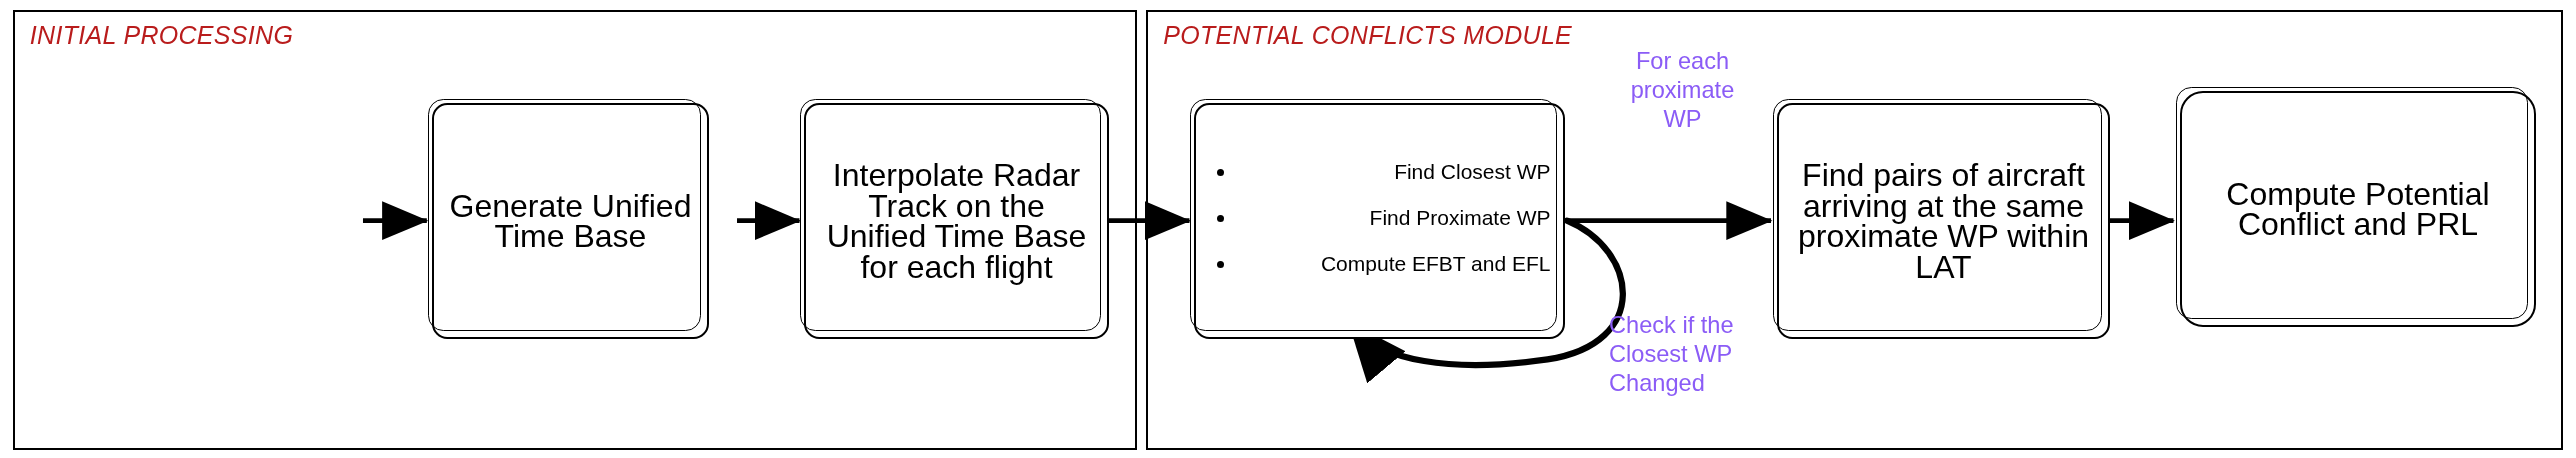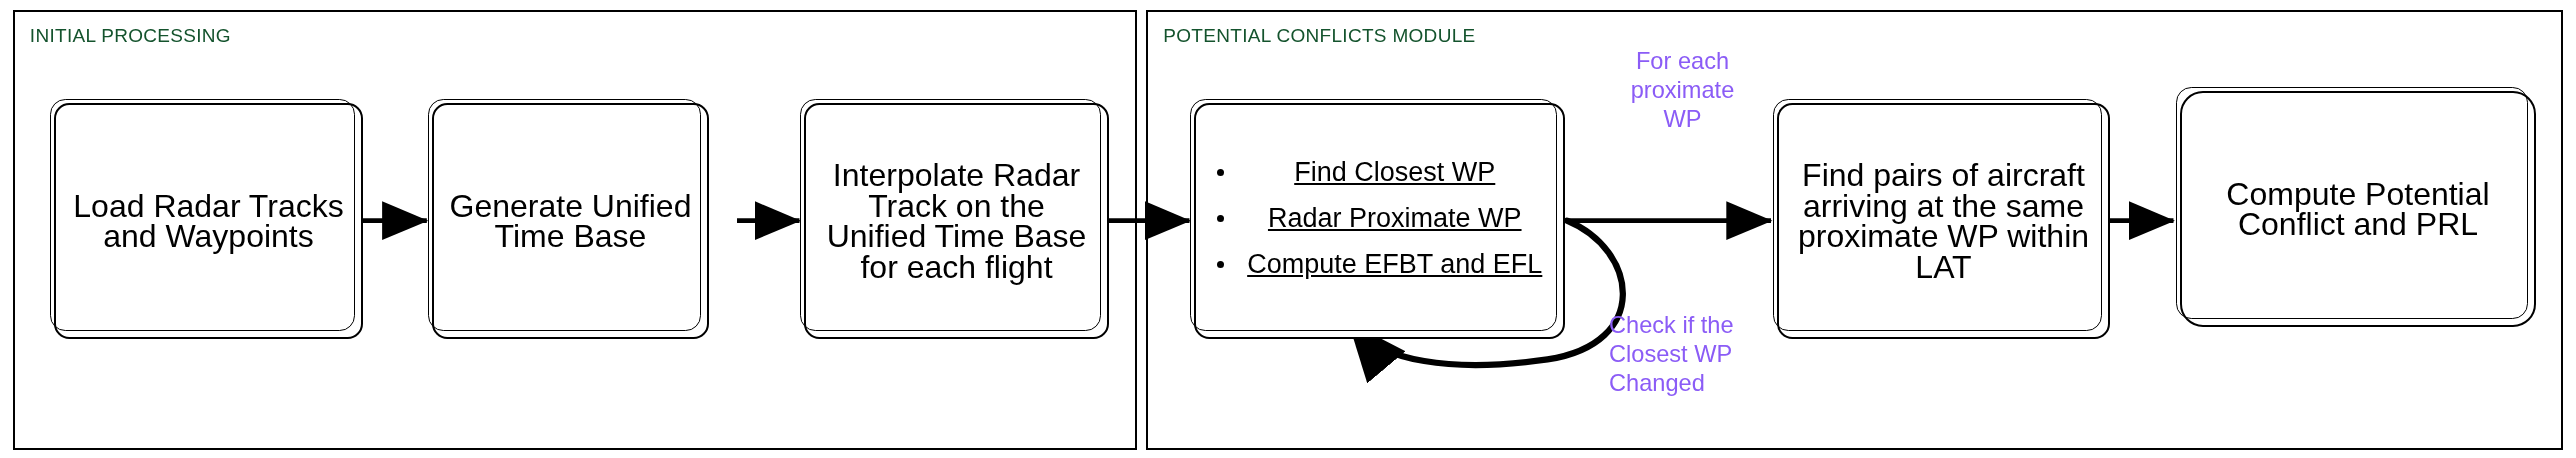--- a/index.html
+++ b/index.html
@@ -26,25 +26,26 @@
   .module {
     position: absolute;
     box-sizing: border-box;
     border: 2.1px solid #000000;
     background: #ffffff;
   }
   .module-title {
     position: absolute;
     top: 9.7px;
     left: 15.3px;
-    font-size: 19px;
+    font-size: 25px;
     line-height: 29px;
     letter-spacing: 0.3px;
     white-space: nowrap;
-    color: #14532d;
+    color: #b91c1c;
+    font-style: italic;
   }
 
   
   .node {
     position: absolute;
     box-sizing: border-box;
     background: #ffffff;
     border: 2.1px solid #000000;
     border-radius: 15.3px;
     display: flex;
@@ -81,25 +82,24 @@
   }
   .bullet-list {
     margin: 0;
     padding: 0 12.5px 0 43px;
     list-style: none;
     width: 100%;
     box-sizing: border-box;
   }
   .bullet-item {
     position: relative;
-    font-size: 27px;
+    font-size: 21px;
     line-height: 30.5px;
     margin: 0 0 15.3px 0;
-    text-align: center;
-    text-decoration: underline;
+    text-align: right;
   }
   .bullet-item:last-child { margin-bottom: 6px; }
   .bullet-item::before {
     content: "";
     position: absolute;
     left: -22px;
     top: 12.5px;
     width: 7px;
     height: 7px;
     border-radius: 50%;
@@ -170,41 +170,37 @@
 
     <g>
       <line x1="3040" y1="318" x2="3132" y2="318" stroke="#000000" stroke-width="7" marker-end="url(#ah)"></line>
     </g>
 
     <g>
       <path d="M 2258 318 C 2360 360, 2380 495, 2230 518 C 2090 538, 1990 520, 1948 470" fill="none" stroke="#000000" stroke-width="9" stroke-linecap="round" marker-end="url(#ah2)"></path>
     </g>
   </svg>
 
-  <div class="node" style="left:54px; top:103px; width:309px; height:236px;">
-    <div class="node-label">Load Radar Tracks
-and Waypoints</div>
-  </div>
 
   <div class="node" style="left:432px; top:103px; width:277px; height:236px;">
     <div class="node-label">Generate Unified
 Time Base</div>
   </div>
 
   <div class="node" style="left:804px; top:103px; width:305px; height:236px;">
     <div class="node-label">Interpolate Radar
 Track on the
 Unified Time Base
 for each flight</div>
   </div>
 
   <div class="node bulleted" style="left:1194px; top:103px; width:371px; height:236px;">
     <ul class="bullet-list">
       <li class="bullet-item">Find Closest WP</li>
-      <li class="bullet-item">Radar Proximate WP</li>
+      <li class="bullet-item">Find Proximate WP</li>
       <li class="bullet-item">Compute EFBT and
 EFL</li>
     </ul>
   </div>
 
   <div class="node" style="left:1777px; top:103px; width:333px; height:236px;">
     <div class="node-label">Find pairs of aircraft
 arriving at the same
 proximate WP within
 LAT</div>

